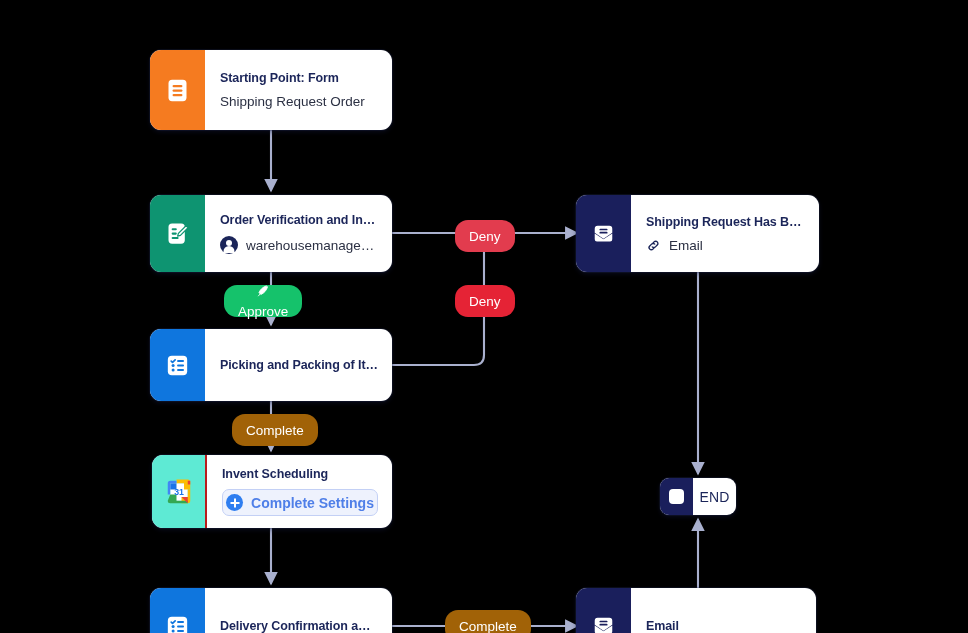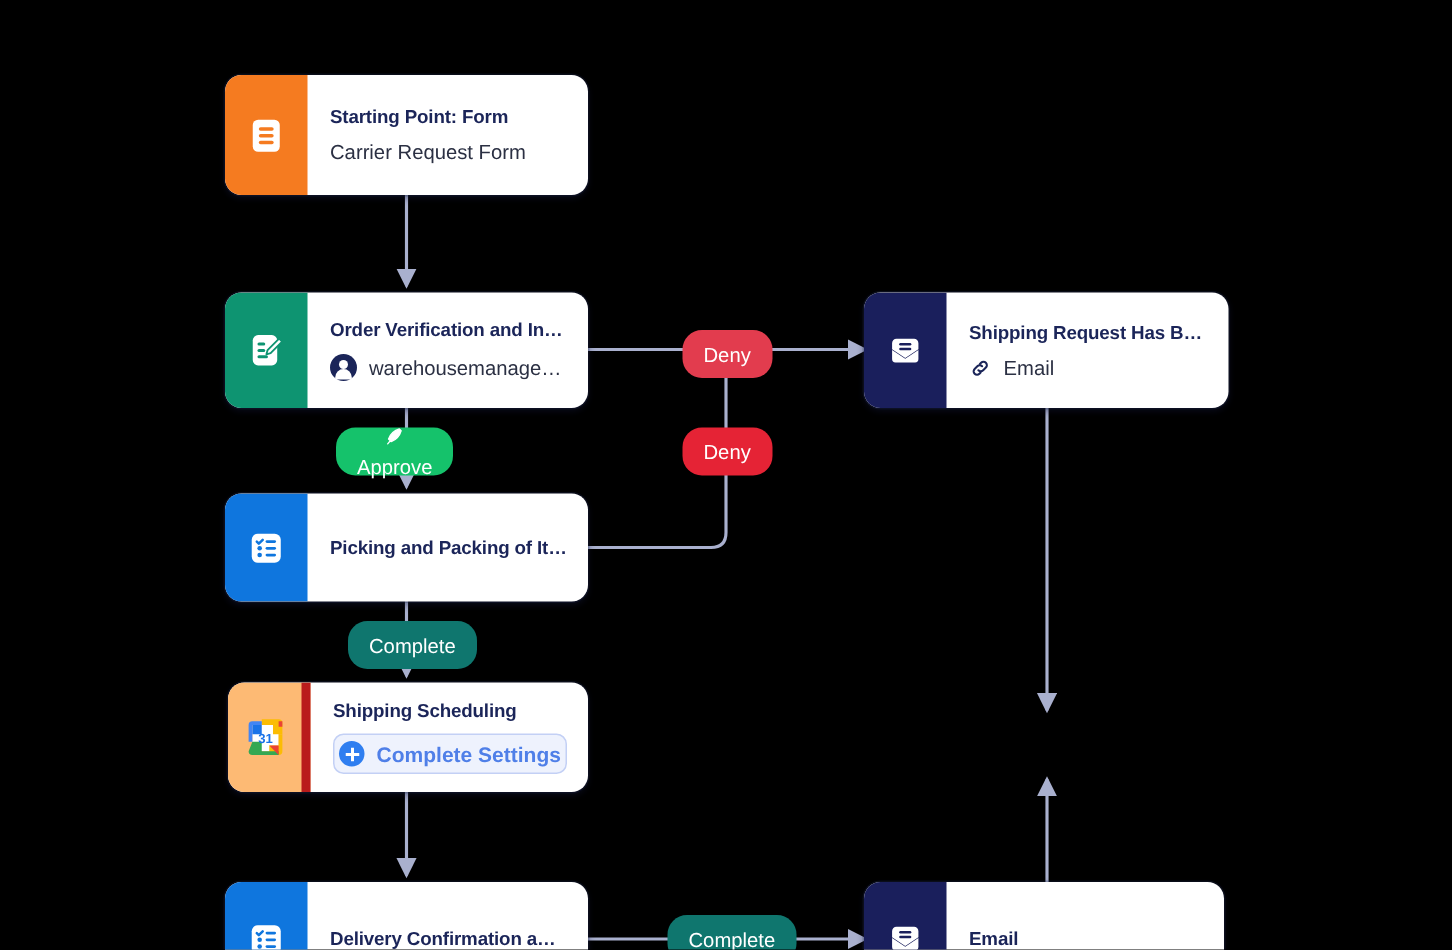--- a/index.html
+++ b/index.html
@@ -67,21 +67,21 @@
     white-space: nowrap;
     overflow: hidden;
   }
   .node-sub-text { overflow: hidden; text-overflow: ellipsis; }
 
   
   .ic-orange { background: #F57B20; }
   .ic-teal   { background: #0E9471; }
   .ic-blue   { background: #0F76DE; }
   .ic-navy   { background: #1A1F5C; }
-  .ic-white  { background: #fdba74; border-right: 6px solid #b91c1c; }
+  .ic-white  { background: #5eead4; border-right: 2px solid #b91c1c; }
 
   .glyph { width: 27px; height: 27px; display:block; }
 
   
   .person {
     width: 18px; height: 18px; flex: 0 0 18px;
     border-radius: 50%;
     background: #1b2559;
     position: relative;
   }
@@ -179,21 +179,21 @@
     padding: 16px 14px;
     border-radius: 13px;
     font-size: 13.5px;
     color: #ffffff;
     z-index: 7;
     white-space: nowrap;
   }
   .pill-deny     { background: #E52335; }
   .pill-deny-1   { background: #E23C4E; }
   .pill-approve  { background: #15C26B; }
-  .pill-complete { background: #0f766e; }
+  .pill-complete { background: #a16207; }
 
   #pill-deny-1    { left: 455px; top: 180px; }
   #pill-deny-2    { left: 455px; top: 245px; }
   #pill-approve   { left: 224px; top: 245px; flex-direction: column; }
   #pill-complete-1{ left: 232px; top: 374px; }
   #pill-complete-2{ left: 445px; top: 570px; }
 
   .pill-icon { width: 14px; height: 14px; flex: 0 0 14px; }
 </style>
 </head>
@@ -234,21 +234,21 @@
       <svg class="glyph" viewBox="0 0 24 24" aria-hidden="true">
         <rect x="4" y="2.5" width="16" height="19" rx="3.2" fill="#ffffff"></rect>
         <rect x="7.6" y="7" width="8.8" height="2.1" rx="1.05" fill="#F57B20"></rect>
         <rect x="7.6" y="11" width="8.8" height="2.1" rx="1.05" fill="#F57B20"></rect>
         <rect x="7.6" y="15" width="8.8" height="2.1" rx="1.05" fill="#F57B20"></rect>
       </svg>
     </div>
     <div class="node-body">
       <div class="node-title">Starting Point: Form</div>
       <div class="node-sub">
-        <span class="node-sub-text">Carrier Request Form</span>
+        <span class="node-sub-text">Shipping Request Order</span>
       </div>
     </div>
   </div>
 
   <div class="node" id="node-verify">
     <div class="node-icon ic-teal">
       <svg class="glyph" viewBox="0 0 24 24" aria-hidden="true">
         <rect x="4" y="3" width="14.5" height="18" rx="3.2" fill="#ffffff"></rect>
         <rect x="6.8" y="7.4" width="4.6" height="1.8" rx="0.9" fill="#0E9471"></rect>
         <rect x="6.8" y="11.2" width="4.6" height="1.8" rx="0.9" fill="#0E9471"></rect>
@@ -313,21 +313,21 @@
         <path d="M20 4 h18 a4 4 0 0 1 4 4 v12 h-10 V10 H20 z" fill="#fbbc04"></path>
         <path d="M38 20 h4 v18 a4 4 0 0 1 -4 4 H28 v-10 h10 z" fill="#fbbc04"></path>
         <path d="M10 28 h10 v10 h18 v4 H10 a4 4 0 0 1 -4 -4 z" fill="#34a853"></path>
         <path d="M6 10 a4 4 0 0 1 4 -4 h10 v4 H10 v18 H6 z" fill="#4285f4"></path>
         <path d="M38 42 l-10 -10 h10 z" fill="#ea4335"></path>
         <path d="M38 6 h4 v6 h-4 z" fill="#ea4335"></path>
         <text x="24" y="29" font-family="Liberation Sans, sans-serif" font-size="14" font-weight="bold" fill="#1a73e8" text-anchor="middle">31</text>
       </svg>
     </div>
     <div class="node-body" style="gap:8px">
-      <div class="node-title">Shipping Scheduling</div>
+      <div class="node-title">Invent Scheduling</div>
       <div class="settings-btn">
         <span class="plus-circle"></span>
         <span>Complete Settings</span>
       </div>
     </div>
   </div>
 
   <div class="node" id="node-delivery">
     <div class="node-icon ic-blue">
       <svg class="glyph" viewBox="0 0 24 24" aria-hidden="true">
@@ -352,20 +352,26 @@
         <path d="M4.2 11.9 L12 17.1 L19.8 11.9 V17.2 A2 2 0 0 1 17.8 19.2 H6.2 A2 2 0 0 1 4.2 17.2 Z" fill="#ffffff"></path>
         <rect x="8.4" y="7.7" width="7.2" height="1.5" rx="0.75" fill="#1A1F5C"></rect>
         <rect x="8.4" y="10.5" width="7.2" height="1.5" rx="0.75" fill="#1A1F5C"></rect>
       </svg>
     </div>
     <div class="node-body">
       <div class="node-title">Email</div>
     </div>
   </div>
 
+  <div id="node-end">
+    <div class="end-icon">
+      <span class="end-square"></span>
+    </div>
+    <div class="end-label">END</div>
+  </div>
 
   <div class="pill pill-deny-1" id="pill-deny-1">
     <span>Deny</span>
   </div>
 
   <div class="pill pill-deny" id="pill-deny-2">
     <span>Deny</span>
   </div>
 
   <div class="pill pill-approve" id="pill-approve">

